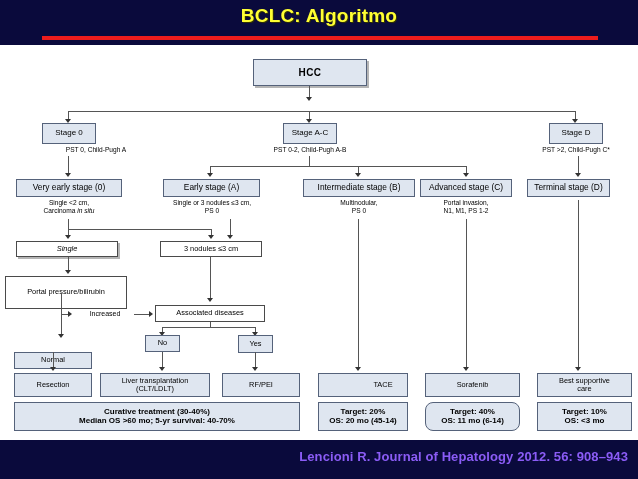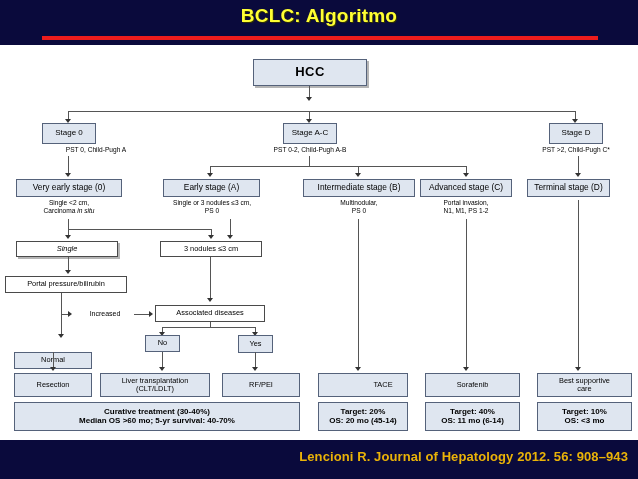--- a/index.html
+++ b/index.html
@@ -60,21 +60,21 @@
     border: 1px solid #4a4a4a;
     background: #ffffff;
   }
   .fill {
     background: #dfe6f0;
     border: 1px solid #55627a;
   }
   .shadow { box-shadow: 2px 2px 0 rgba(120,120,120,0.55); }
   .b-strong { font-weight: bold; }
   .hcc {
-    font-size: 13px; font-weight: bold; letter-spacing: 0.4px;
+    font-size: 10px; font-weight: bold; letter-spacing: 0.4px;
   }
   .stage-top { font-size: 8px; }
   .stagebox { font-size: 8.4px; }
   .cap {
     position: absolute;
     text-align: center;
     font-size: 6.6px;
     color: #000;
     line-height: 1.25;
   }
@@ -105,21 +105,21 @@
   
   #footer {
     position: absolute;
     left: 0; top: 440px;
     width: 638px; height: 39px;
     background: #0a0a3c;
   }
   #citation {
     position: absolute;
     right: 10px; top: 9px;
-    color: #eab308;
+    color: #8b5cf6;
     font-size: 13px;
     font-weight: bold;
     letter-spacing: 0.1px;
   }
 </style>
 </head>
 <body>
 
 <div id="slide">
 
@@ -200,21 +200,21 @@
     <div class="arrow-d" style="left:208px; top:190px;"></div>
 
     <div class="vline" style="left:230px; top:174px; height:17px;"></div>
     <div class="arrow-d" style="left:227px; top:190px;"></div>
 
     <div class="box shadow" style="left:16px; top:196px; width:102px; height:16px;font-style:italic;">Single</div>
     <div class="box" style="left:160px; top:196px; width:102px; height:16px;">3 nodules ≤3 cm</div>
 
     <div class="vline" style="left:68px; top:212px; height:14px;"></div>
     <div class="arrow-d" style="left:65px; top:225px;"></div>
-    <div class="box" style="left:5px; top:231px; width:122px; height:17px;">Portal pressure/bilirubin</div>
+    <div class="box" style="left:5px; top:231px; width:122px; height:33px;">Portal pressure/bilirubin</div>
 
     <div class="vline" style="left:210px; top:212px; height:42px;"></div>
     <div class="arrow-d" style="left:207px; top:253px;"></div>
 
     <div class="vline" style="left:61px; top:248px; height:42px;"></div>
     <div class="arrow-d" style="left:58px; top:289px;"></div>
 
     <div class="hline" style="left:61px; top:269px; width:7px;"></div>
     <div class="arrow-r" style="left:68px; top:266px;"></div>
     <div class="lbl" style="left:78px; top:265px; width:54px;">Increased</div>
@@ -282,21 +282,21 @@
         <span>Curative treatment (30-40%)</span><br>
         <span>Median OS &gt;60 mo; 5-yr survival: 40-70%</span>
       </div>
     </div>
     <div class="box fill b-strong" style="left:318px; top:357px; width:90px; height:29px; font-size:8px;">
       <div>
         <span>Target: 20%</span><br>
         <span>OS: 20 mo (45-14)</span>
       </div>
     </div>
-    <div class="box fill b-strong" style="left:425px; top:357px; width:95px; height:29px; font-size:8px;">
+    <div class="box fill b-strong" style="left:425px; top:357px; width:95px; height:29px; font-size:8px;border-radius:8px;">
       <div>
         <span>Target: 40%</span><br>
         <span>OS: 11 mo (6-14)</span>
       </div>
     </div>
     <div class="box fill b-strong" style="left:537px; top:357px; width:95px; height:29px; font-size:8px;">
       <div>
         <span>Target: 10%</span><br>
         <span>OS: &lt;3 mo</span>
       </div>

